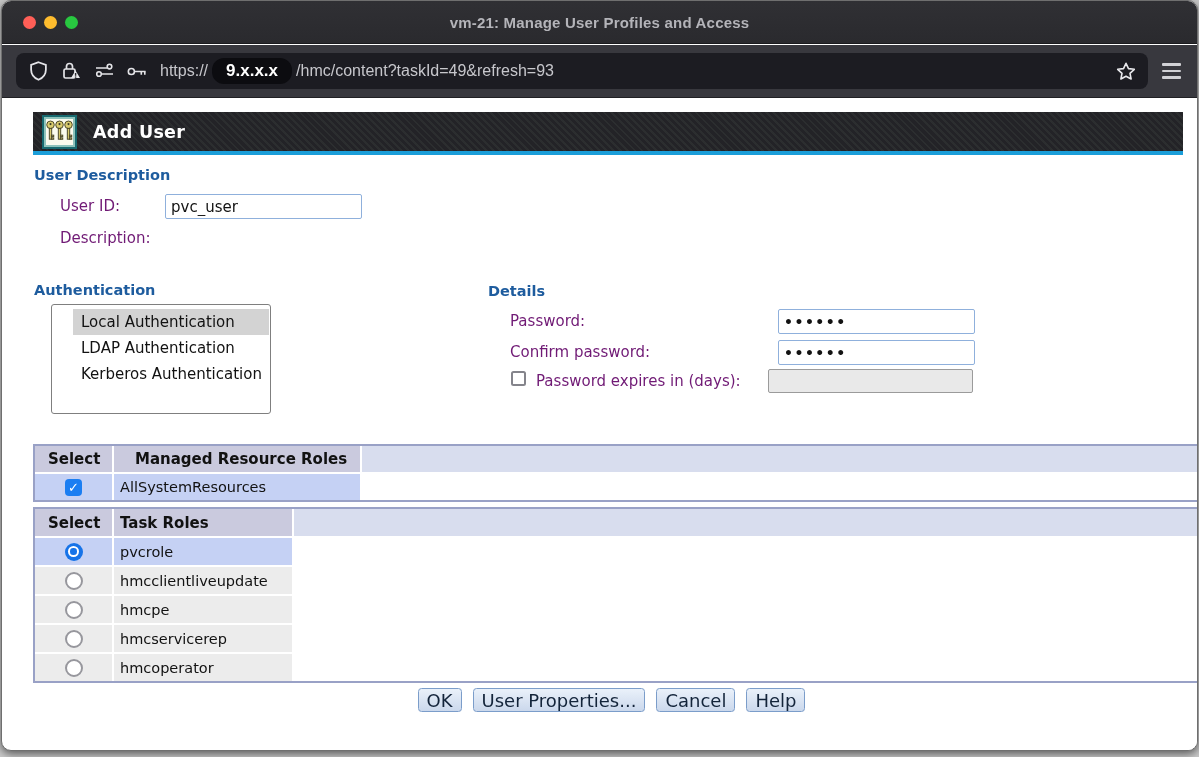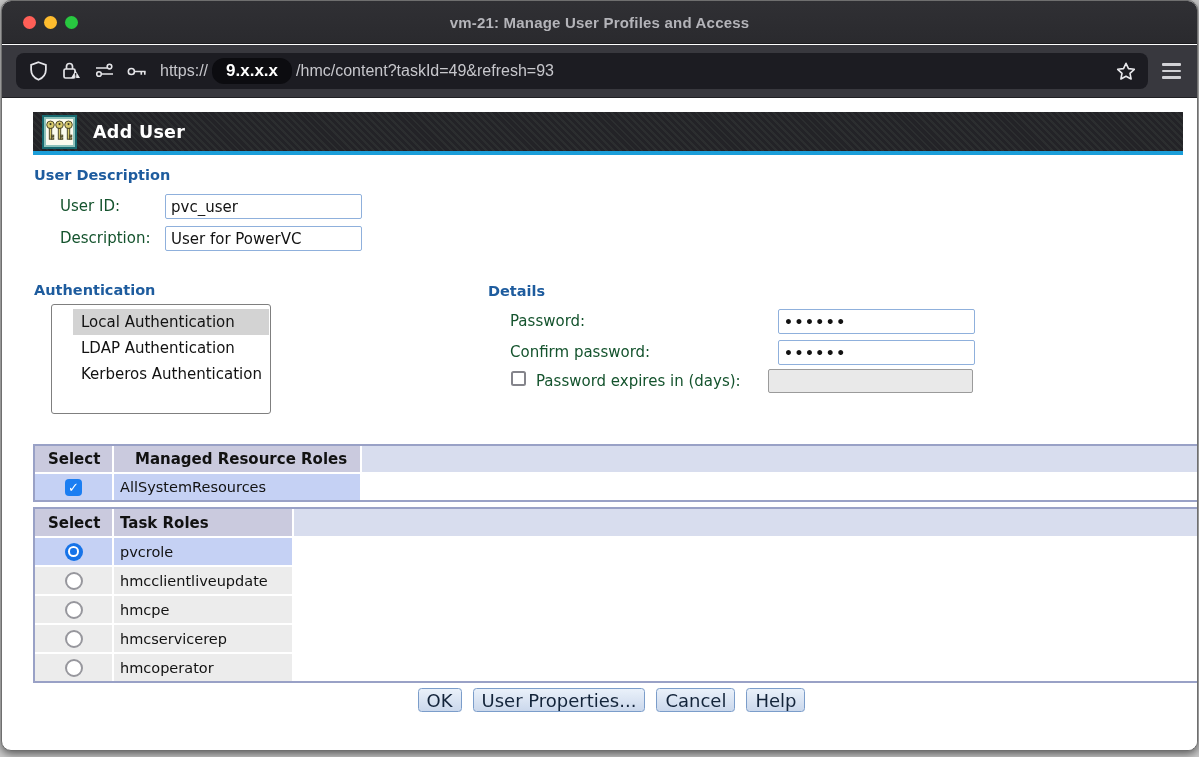--- a/index.html
+++ b/index.html
@@ -39,21 +39,21 @@
   .banner { position:absolute; top:13px; left:7px; right:14px; height:43px;
     background:#232327;
     background-image:repeating-linear-gradient(45deg, rgba(120,140,120,.10) 0 2px, transparent 2px 5px);
     border-bottom:4px solid #1b9ed9; display:flex; align-items:center; padding-left:9px; }
   .banner-icon { width:35px; height:34px; background:#fbfbee; border:2px solid #186a70;
     box-shadow:inset 0 0 0 2px #8fc3bb; display:flex; align-items:center; justify-content:center; }
   .banner-title { color:#ffffff; font-weight:bold; font-size:17.5px; margin-left:16px; letter-spacing:.3px; }
 
   .sec-heading { position:absolute; color:#1e5c9e; font-weight:bold; font-size:14.5px; }
 
-  .lbl { position:absolute; font-size:15px; color:#14532d; }
+  .lbl { position:absolute; font-size:15px; color:#701a75; }
   input.txt { position:absolute; height:25px; border:1.5px solid #8fb0dc; border-radius:2px;
     font-family:"DejaVu Sans",sans-serif; font-size:15px; color:#121212; padding:0 5px; background:#fff; }
   input.pwd { letter-spacing:1.5px; font-size:14px; font-weight:bold; }
   input.disabled { background:#e9e9e9; border:1px solid #9b9b9b; }
 
   .listbox { position:absolute; left:25px; top:205px; width:220px; height:110px;
     border:1px solid #7f7f7f; border-radius:3px; background:#fff; padding-top:4px;padding-left:20px; }
   .listbox .opt { height:26px; line-height:26px; padding-left:8px; font-size:15px; color:#121212; margin:0 1px; }
   .listbox .opt.sel { background:#d3d3d3; }
 
@@ -185,21 +185,20 @@
       </div>
       <div class="banner-title">Add User</div>
     </div>
 
     <div class="sec-heading" style="left:8px; top:68px;">User Description</div>
 
     <div class="lbl" style="left:34px; top:98px;">User ID:</div>
     <input class="txt" style="left: 139px; top: 95px; width: 197px;" readonly="" value="pvc_user">
 
     <div class="lbl" style="left:34px; top:130px;">Description:</div>
-    <input class="txt" style="left: 139px; top: 127px; width: 197px;" readonly="" value="User for PowerVC">
 
     <div class="sec-heading" style="left:8px; top:183px;">Authentication</div>
     <div class="listbox">
       <div class="opt sel">Local Authentication</div>
       <div class="opt">LDAP Authentication</div>
       <div class="opt">Kerberos Authentication</div>
     </div>
 
     <div class="sec-heading" style="left:462px; top:184px;">Details</div>
 

